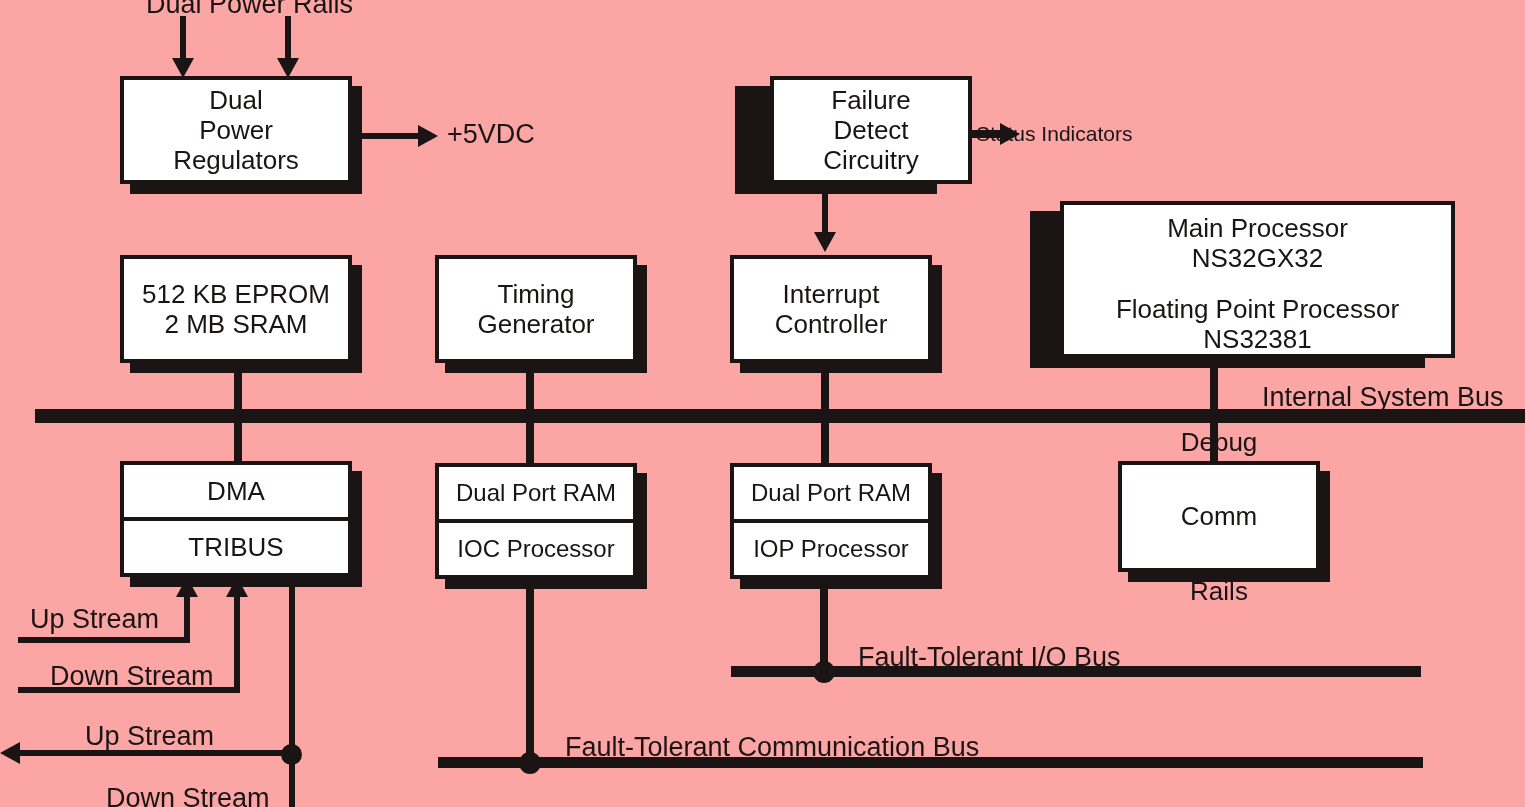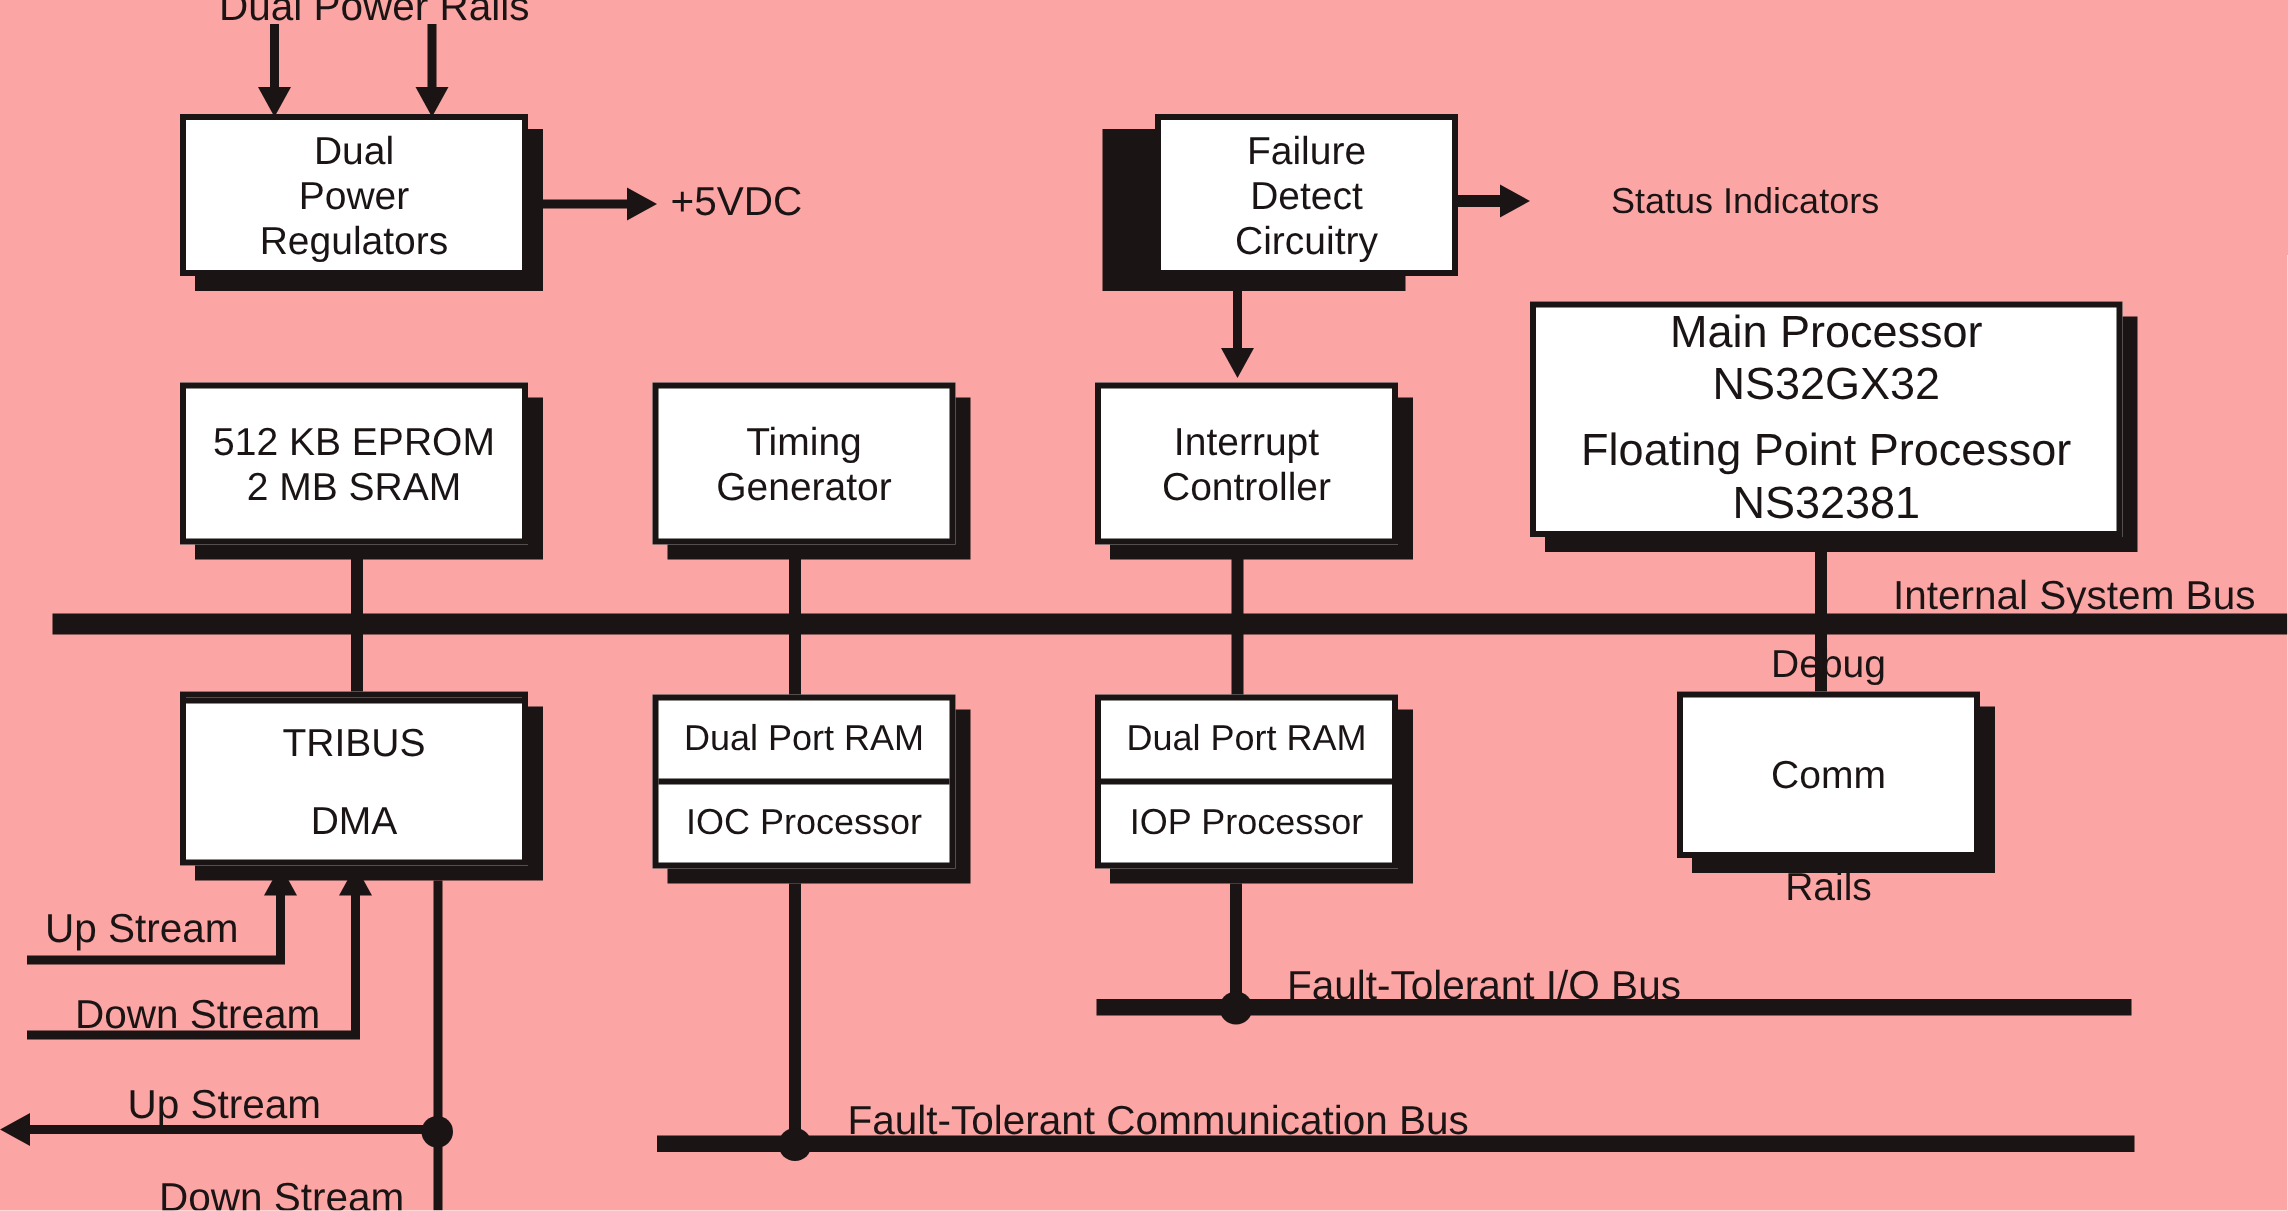--- a/index.html
+++ b/index.html
@@ -132,27 +132,27 @@
 
   <div class="shadow" style="left:735px;top:86px;width:202px;height:108px;"></div>
   <div class="box" style="left:725px;top:76px;width:202px;height:108px;font-size:26px;margin-left:45px;">
     <span class="line">Failure</span>
     <span class="line">Detect</span>
     <span class="line">Circuitry</span>
   </div>
 
   <div class="wire-h" style="left:937px;top:130px;width:68px;"></div>
   <div class="arrow-right" style="left:1000px;top:123px;"></div>
-  <div class="label" style="left:1074px;top:122px;font-size:24px;">Status Indicators</div>
+  <div class="label" style="left:976px;top:122px;font-size:21px;">Status Indicators</div>
 
   <div class="thinv" style="left:822px;top:194px;height:46px;"></div>
   <div class="arrow-down" style="left:814px;top:232px;"></div>
 
   <div class="shadow" style="left:1030px;top:211px;width:395px;height:157px;"></div>
-  <div class="box" style="left:1020px;top:201px;width:395px;height:157px;font-size:30px;justify-content:flex-end;">
+  <div class="box" style="left:1060px;top:201px;width:395px;height:157px;font-size:26px;justify-content:flex-end;">
     <span class="line">Main Processor</span>
     <span class="line">NS32GX32</span>
     <span class="gap"></span>
     <span class="line">Floating Point Processor</span>
     <span class="line">NS32381</span>
   </div>
 
   <div class="shadow" style="left:130px;top:265px;width:232px;height:108px;"></div>
   <div class="box" style="left:120px;top:255px;width:232px;height:108px;font-size:26px;">
     <span class="line">512 KB EPROM</span>
@@ -174,25 +174,25 @@
   <div class="wire-v" style="left:234px;top:363px;height:110px;"></div>
   <div class="wire-v" style="left:526px;top:363px;height:110px;"></div>
   <div class="wire-v" style="left:821px;top:363px;height:110px;"></div>
   <div class="wire-v" style="left:1210px;top:358px;height:115px;"></div>
 
   <div class="label" style="left:1262px;top:383px;font-size:27px;">Internal System Bus</div>
   <div class="bus" style="left:35px;top:409px;width:1490px;height:14px;"></div>
 
   <div class="shadow" style="left:130px;top:471px;width:232px;height:116px;"></div>
   <div class="box split" style="left:120px;top:461px;width:232px;height:116px;font-size:26px;">
+    <div class="cell">
+      <span>DMA</span>
+    </div>
     <div class="cell divider">
       <span>TRIBUS</span>
-    </div>
-    <div class="cell">
-      <span>DMA</span>
     </div>
   </div>
 
   <div class="shadow" style="left:445px;top:473px;width:202px;height:116px;"></div>
   <div class="box split" style="left:435px;top:463px;width:202px;height:116px;font-size:24px;">
     <div class="cell">
       <span>Dual Port RAM</span>
     </div>
     <div class="cell divider">
       <span>IOC Processor</span>

